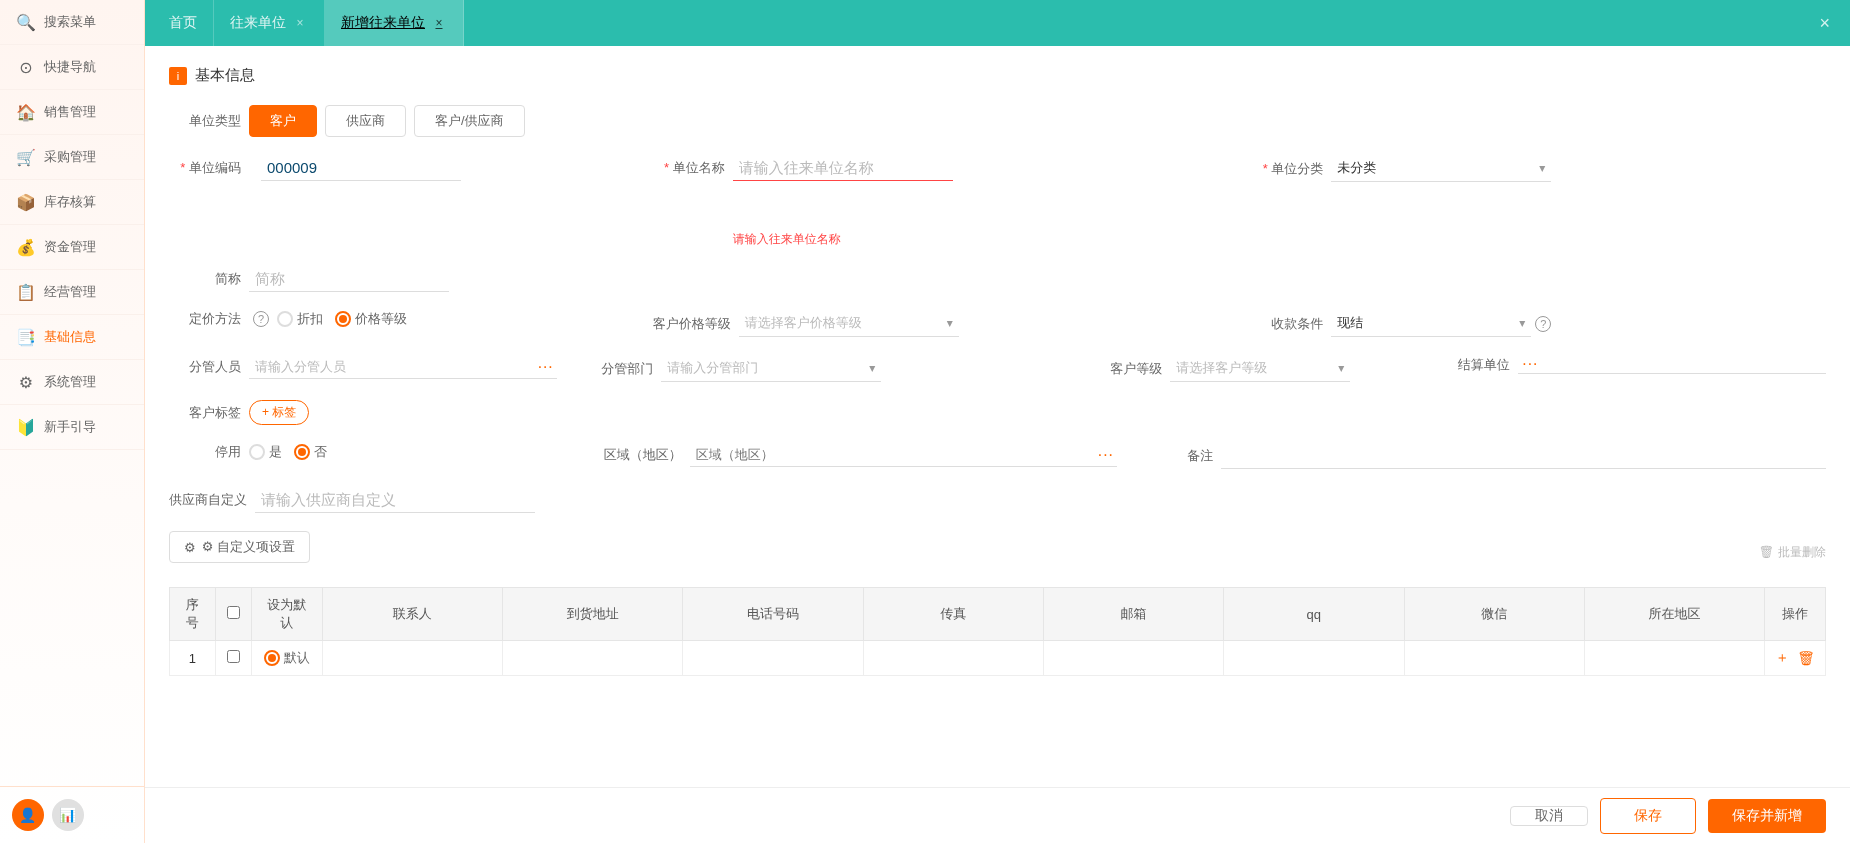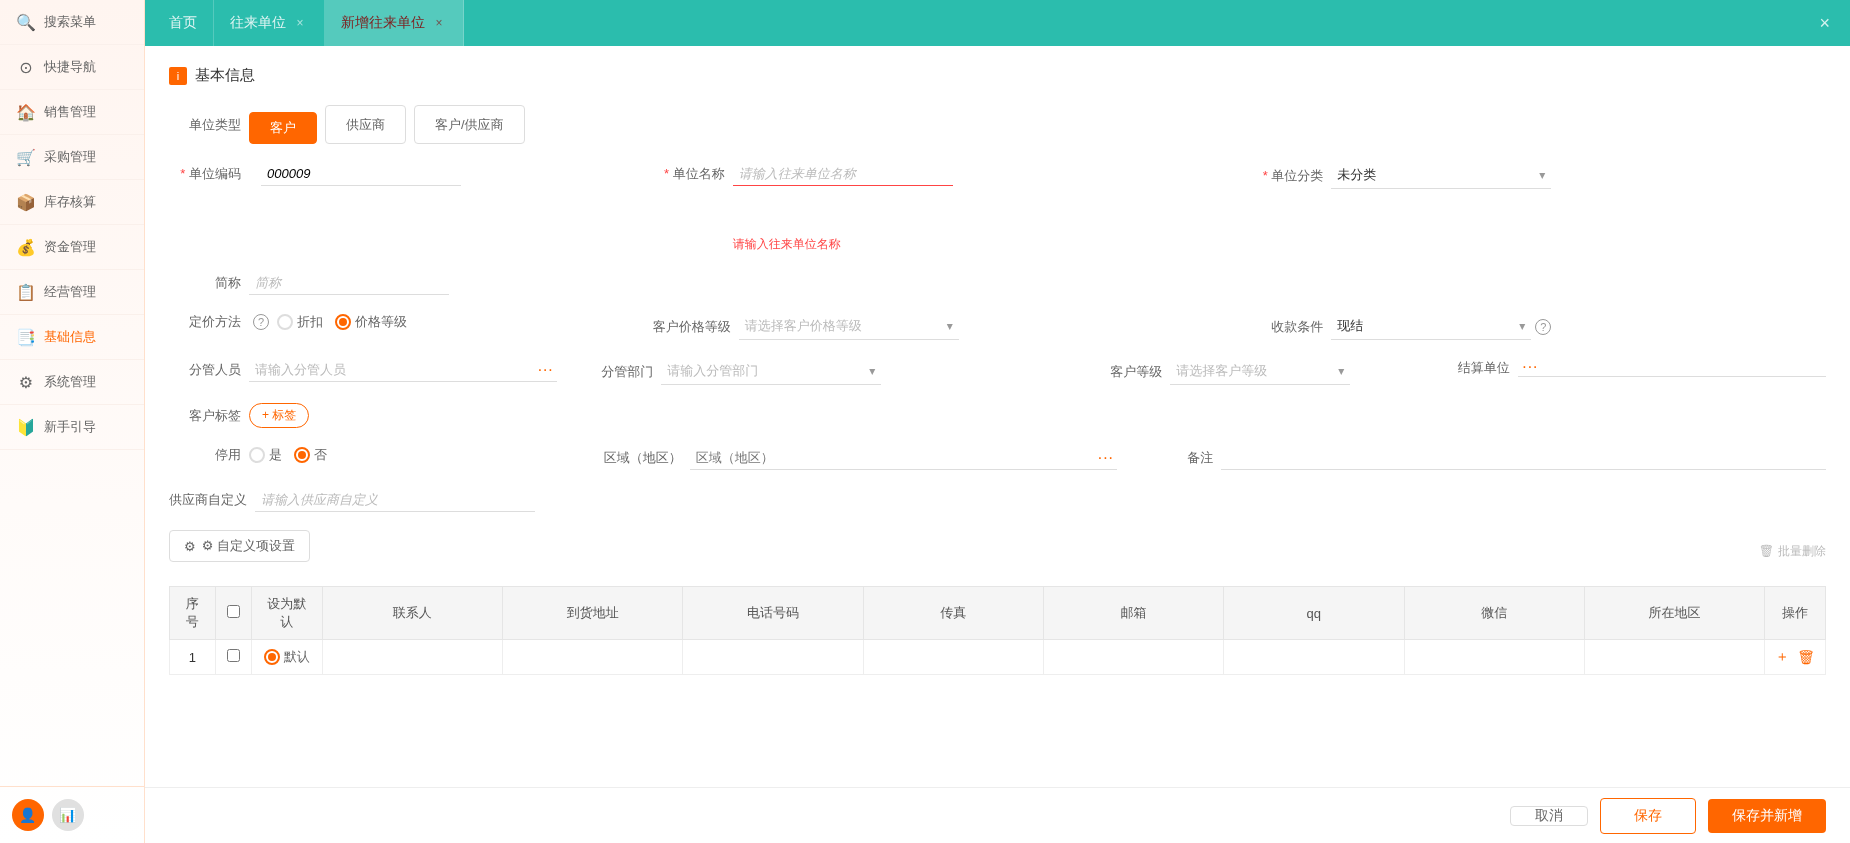--- a/index.html
+++ b/index.html
@@ -53,22 +53,23 @@
       padding: 0 16px;
       height: 100%;
       color: rgba(255,255,255,0.85);
       cursor: pointer;
       font-size: 14px;
       gap: 6px;
       border-right: 1px solid rgba(255,255,255,0.2);
     }
     .tab.active {
       background: rgba(255,255,255,0.2);
-      color: #7f1d1d;
+      color: #000000;
       font-weight: 500;
+      text-decoration: underline;
     }
     .tab-close {
       font-size: 12px;
       opacity: 0.7;
       width: 16px;
       height: 16px;
       display: flex;
       align-items: center;
       justify-content: center;
       border-radius: 50%;
@@ -137,25 +138,24 @@
     .form-label.required::before {
       content: '* ';
       color: #ff4444;
     }
     .form-input {
       flex: 1;
       border: none;
       border-bottom: 1px solid #ddd;
       outline: none;
       padding: 4px 6px;
-      font-size: 13px;
-      color: #000000;
+      font-size: 15px;
+      color: #0c4a6e;
       background: transparent;
       min-width: 0;
-      font-style: italic;
     }
     .form-input::placeholder { color: #bbb; }
     .form-input.error-border { border-bottom: 1px solid #ff4444; }
     .error-msg {
       color: #ff4444;
       font-size: 12px;
       margin-top: 2px;
       display: block;
     }
     .form-select {
@@ -184,21 +184,20 @@
       border-radius: 4px;
       cursor: pointer;
       font-size: 13px;
       background: white;
       color: #666;
     }
     .unit-btn.active {
       background: #ff6600;
       border-color: #ff6600;
       color: white;
-      margin-top: 7px;
     }
 
     
     .radio-group {
       display: flex;
       align-items: center;
       gap: 12px;
     }
     .radio-item {
       display: flex;

